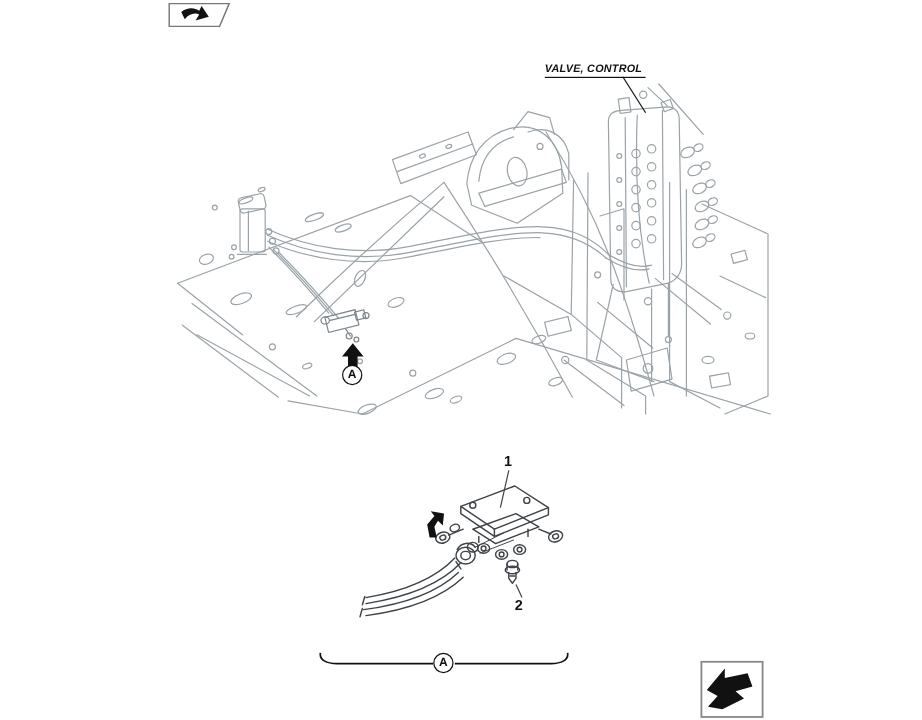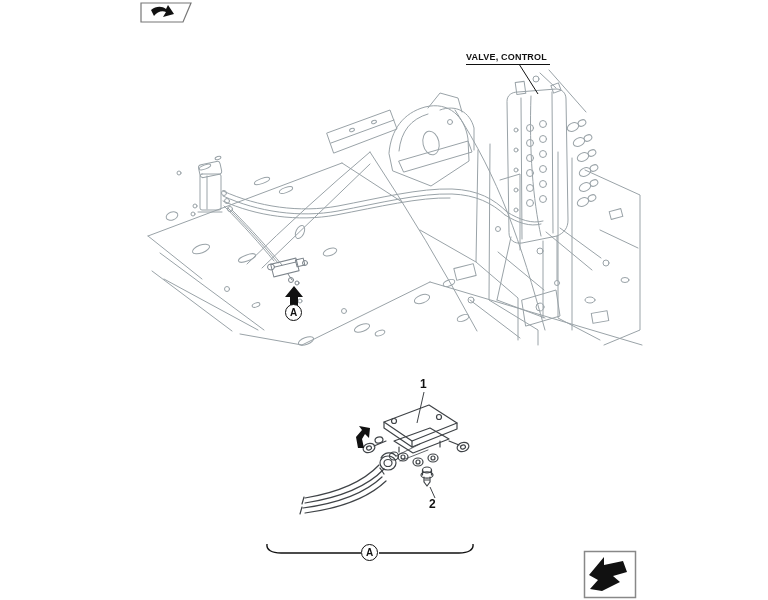--- a/index.html
+++ b/index.html
@@ -248,21 +248,21 @@
       <path d="M430,487 L435,498" stroke="#3f4347" stroke-width="1" fill="none"></path>
 
       <polygon points="294,286 303,297 298,297 298,306 290,306 290,297 285,297" fill="#111"></polygon>
 
       <path d="M358,448 L356,437 L362,430 L359,426 L370,428 L369,438 L365,434 L362,439 L364,448 Z" fill="#111"></path>
 
       <path d="M267,544 C266,550 272,553 281,553 L361,553 M379,553 L459,553 C468,553 474,550 473,544" stroke="#111" stroke-width="1.4" fill="none"></path>
     </g>
   </svg>
 
-  <div class="overlay part-label" style="left:466px;top:52px;">VALVE, CONTROL</div>
+  <div class="overlay part-label" style="left:454px;top:52px;font-style:italic;">VALVE, CONTROL</div>
 
   <div class="overlay callout" style="left:420px;top:377px;">1</div>
 
   <div class="overlay callout" style="left:429px;top:497px;">2</div>
 
   <div class="overlay circle-letter" style="left:285px;top:304px;">A</div>
 
   <div class="overlay circle-letter" style="left:361px;top:544px;">A</div>
 
   <div class="icon-btn" style="left:139px;top:1px;width:54px;height:23px;">

